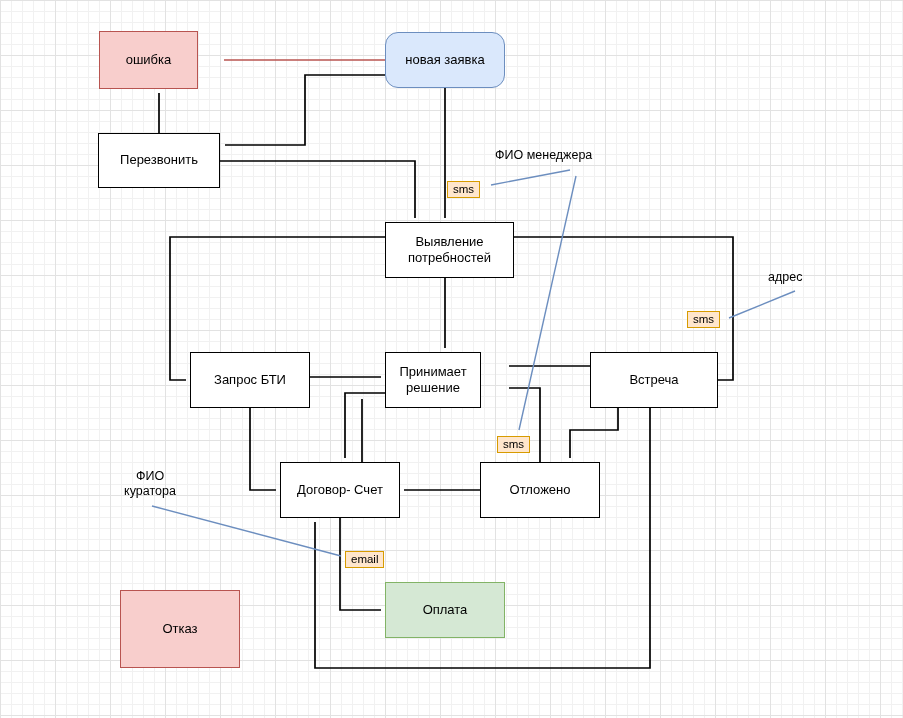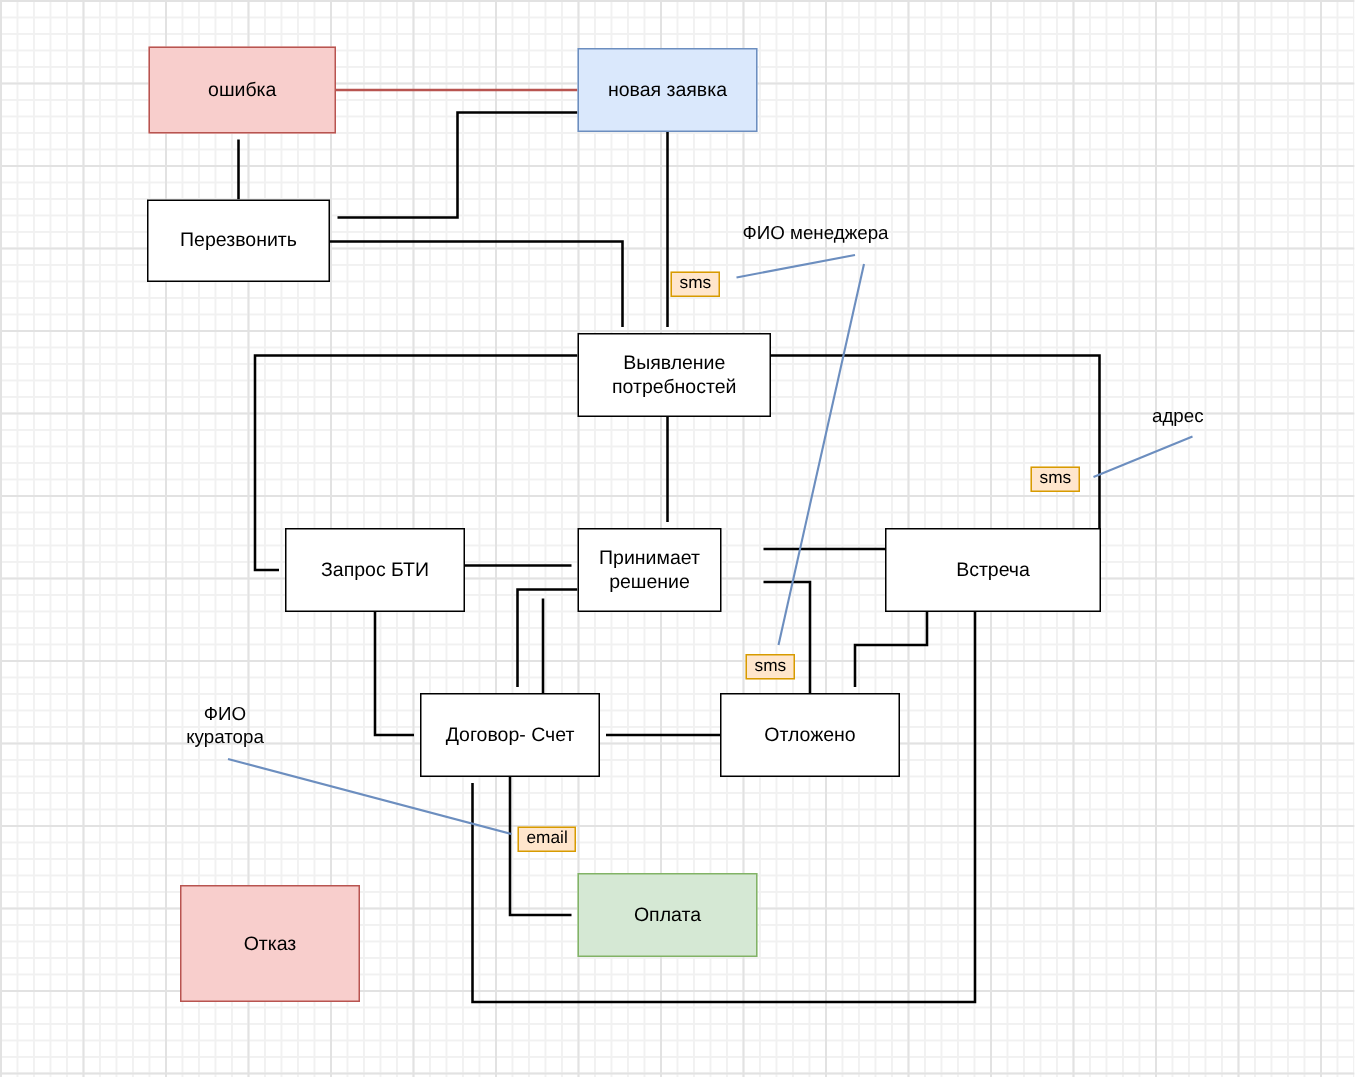--- a/index.html
+++ b/index.html
@@ -21,21 +21,21 @@
   .edge-blue{stroke:var(--edge_blue);stroke-width:1.4;}
   .mk-black{fill:var(--edge_black);}
   .mk-red{fill:var(--edge_red);}
   .mk-blue{fill:var(--edge_blue);}
   .node{
     position:absolute;box-sizing:border-box;
     border:1px solid #000;background:#fff;color:#000;
     display:flex;align-items:center;justify-content:center;
     text-align:center;font-size:13px;line-height:1.25;padding:4px;
   }
-  .node.blue{background:var(--blue_fill);border-color:var(--blue_border);}
+  .node.blue{background:var(--blue_fill);border-color:var(--blue_border);border-radius:13px;}
   .node.red{background:var(--red_fill);border-color:var(--red_border);}
   .node.green{background:var(--green_fill);border-color:var(--green_border);}
   .tag{
     position:absolute;box-sizing:border-box;
     background:var(--orange_fill);border:1px solid var(--orange_border);
     font-size:11.5px;line-height:15px;padding:0 5px;color:#000;
   }
   .note{
     position:absolute;font-size:12.5px;color:#000;line-height:1.2;
   }
@@ -77,21 +77,21 @@
     <path class="edge-black" d="M618 408 L618 430 L570 430 L570 458" marker-end="url(#arrowB)"></path>
     <path class="edge-black" d="M650 408 L650 668 L315 668 L315 522" marker-end="url(#arrowB)"></path>
     <path class="edge-black" d="M340 518 L340 610 L381 610" marker-end="url(#arrowB)"></path>
 
     <path class="edge-blue" d="M570 170 L491 185" marker-end="url(#arrowU)"></path>
     <path class="edge-blue" d="M576 176 L519 430" marker-end="url(#arrowU)"></path>
     <path class="edge-blue" d="M795 291 L729 318" marker-end="url(#arrowU)"></path>
     <path class="edge-blue" d="M152 506 L341 556" marker-end="url(#arrowU)"></path>
   </svg>
 
-  <div class="node red" style="left:99px;top:31px;width:125px;height:58px;">
+  <div class="node red" style="left:99px;top:31px;width:99px;height:58px;">
     <span>ошибка</span>
   </div>
 
   <div class="node blue" style="left:385px;top:32px;width:120px;height:56px;">
     <span>новая заявка</span>
   </div>
 
   <div class="node" style="left:98px;top:133px;width:122px;height:55px;">
     <span>Перезвонить</span>
   </div>
@@ -101,21 +101,21 @@
   </div>
 
   <div class="node" style="left:190px;top:352px;width:120px;height:56px;">
     <span>Запрос БТИ</span>
   </div>
 
   <div class="node" style="left:385px;top:352px;width:96px;height:56px;">
     <span>Принимает решение</span>
   </div>
 
-  <div class="node" style="left:590px;top:352px;width:144px;height:56px;">
+  <div class="node" style="left:590px;top:352px;width:128px;height:56px;">
     <span>Встреча</span>
   </div>
 
   <div class="node" style="left:280px;top:462px;width:120px;height:56px;">
     <span>Договор- Счет</span>
   </div>
 
   <div class="node" style="left:480px;top:462px;width:120px;height:56px;">
     <span>Отложено</span>
   </div>

